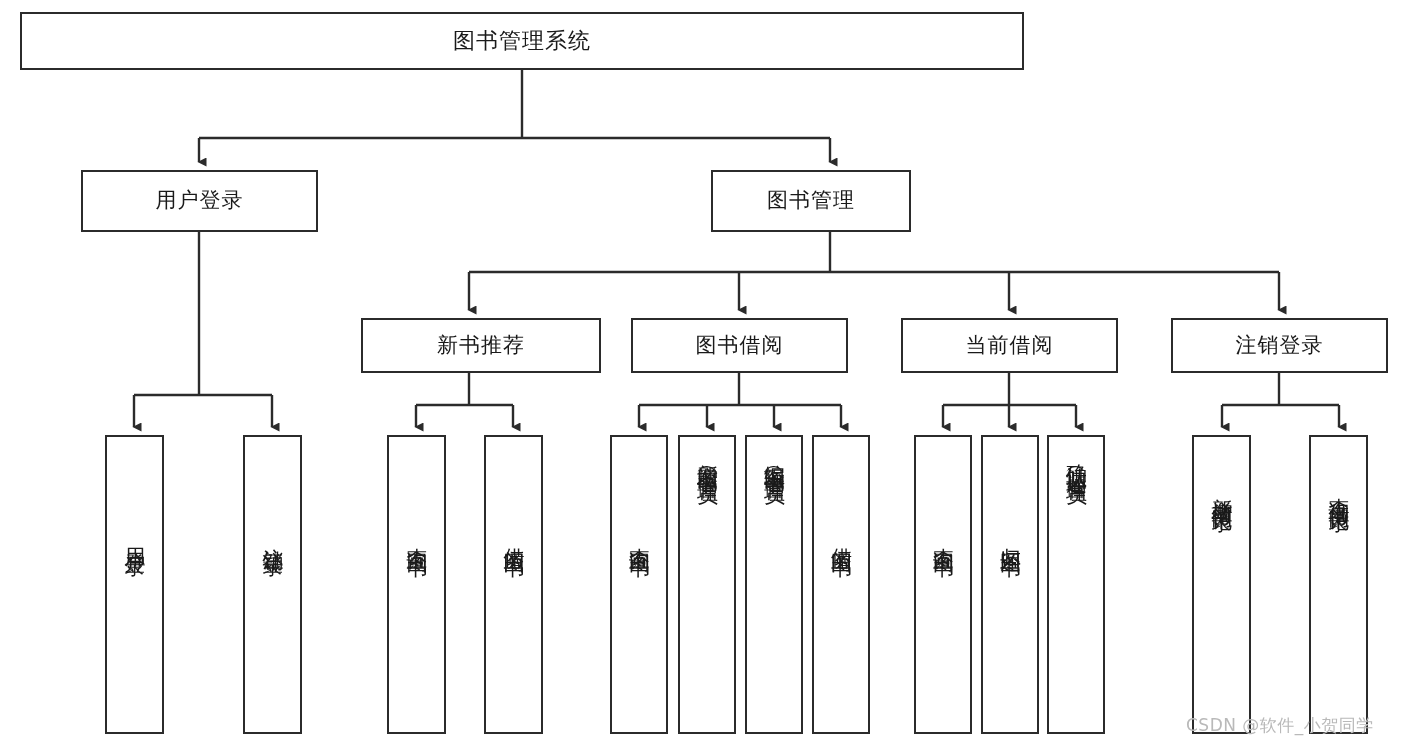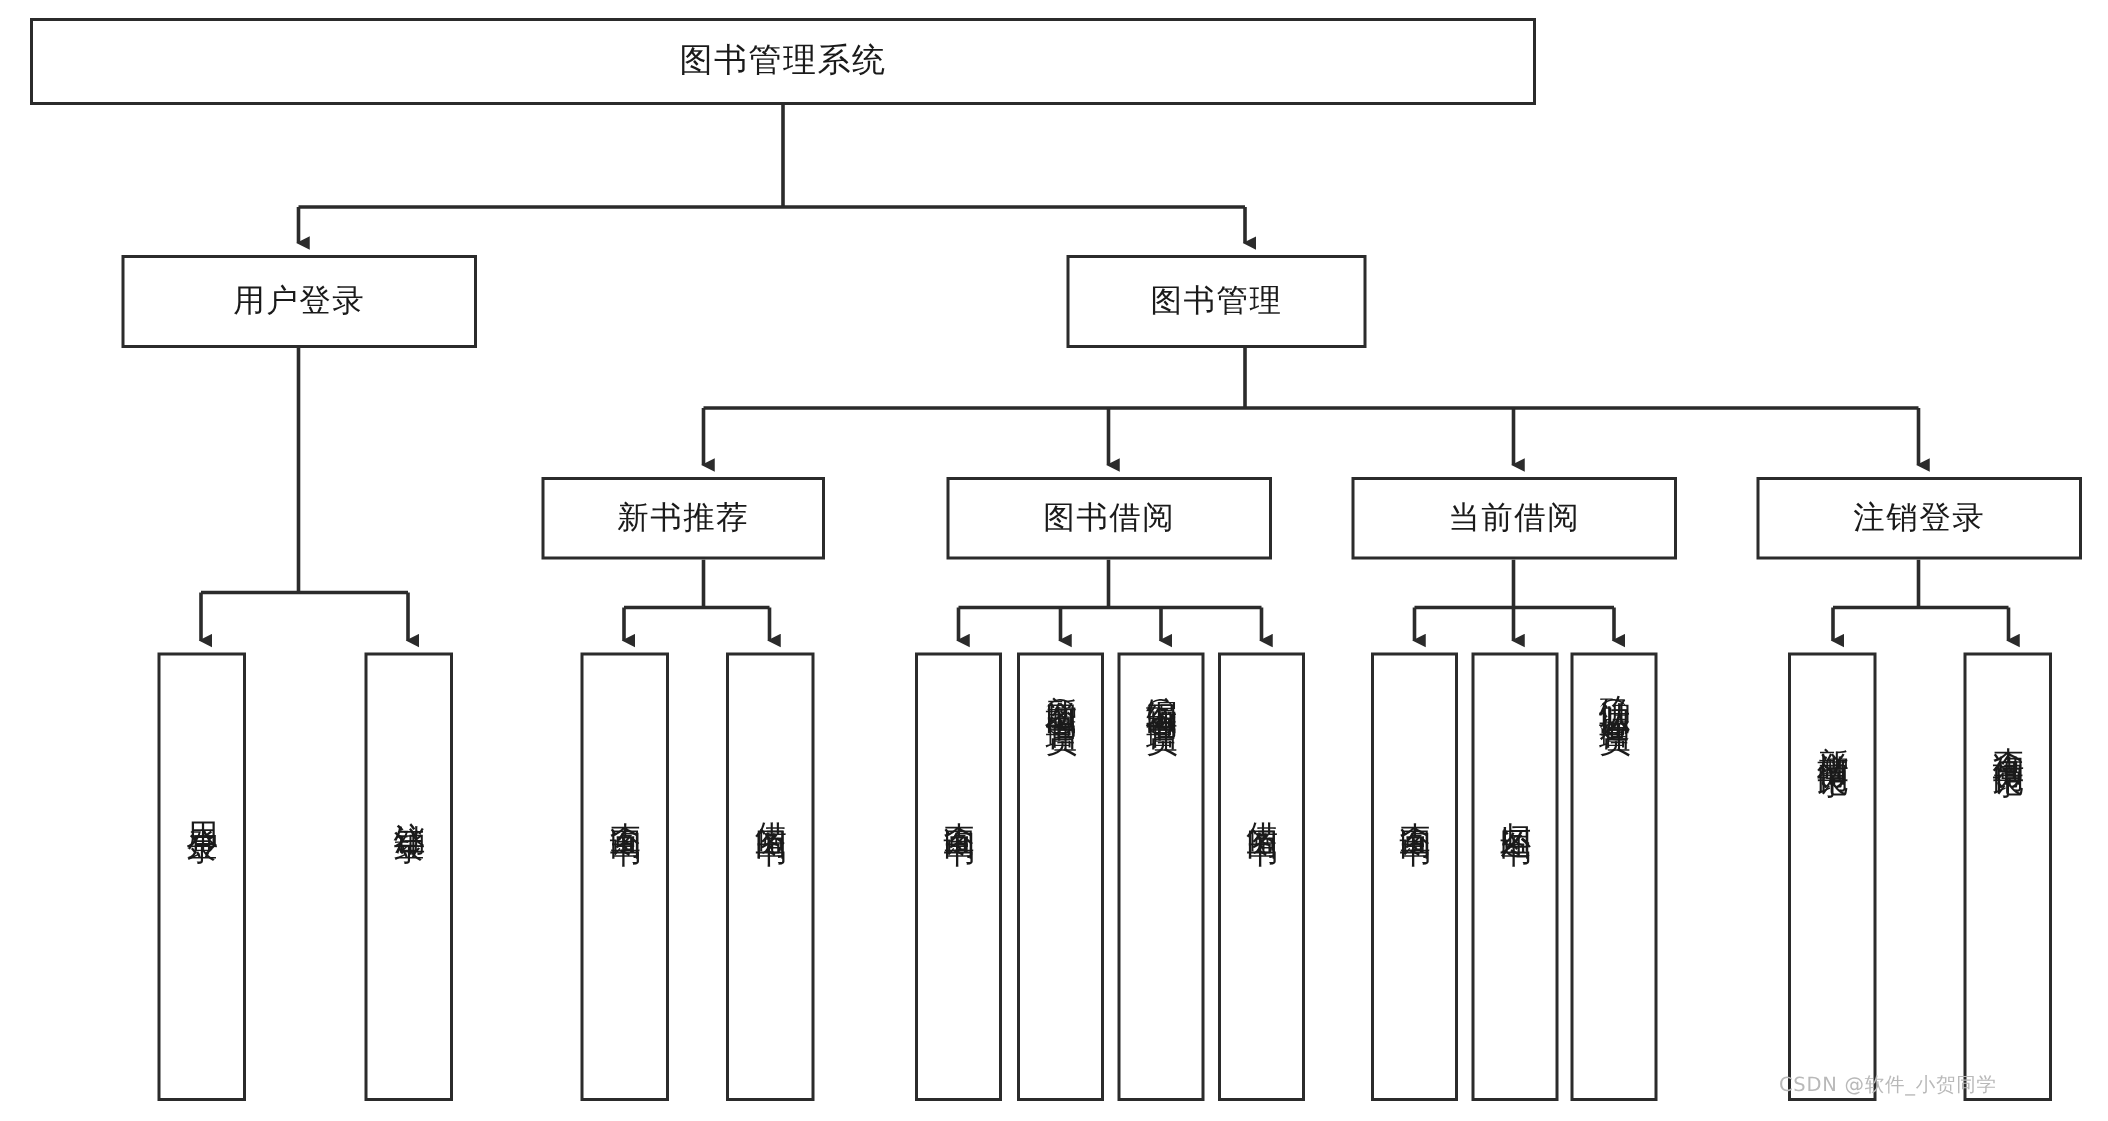--- a/index.html
+++ b/index.html
@@ -67,21 +67,21 @@
   .v-node.mid .label {
     margin-top: 88px;
   }
   .v-node.high .label {
     margin-top: 4px;
   }
   .watermark {
     position: absolute;
     left: 1186px;
     top: 714px;
-    font-size: 13px;
+    font-size: 17px;
     color: #b9b9b9;
     white-space: nowrap;
     letter-spacing: 0.5px;
   }
 </style>
 </head>
 <body>
 
 <div id="canvas">
 
@@ -140,21 +140,21 @@
   </div>
 
   <div class="node h-node" style="left:81px; top:170px; width:237px; height:62px;">
     <span class="label">用户登录</span>
   </div>
 
   <div class="node h-node" style="left:711px; top:170px; width:200px; height:62px;">
     <span class="label">图书管理</span>
   </div>
 
-  <div class="node h-node" style="left:361px; top:318px; width:189px; height:55px;">
+  <div class="node h-node" style="left:361px; top:318px; width:240px; height:55px;">
     <span class="label">新书推荐</span>
   </div>
 
   <div class="node h-node" style="left:901px; top:318px; width:217px; height:55px;">
     <span class="label">当前借阅</span>
   </div>
 
   <div class="node h-node" style="left:631px; top:318px; width:217px; height:55px;">
     <span class="label">图书借阅</span>
   </div>

